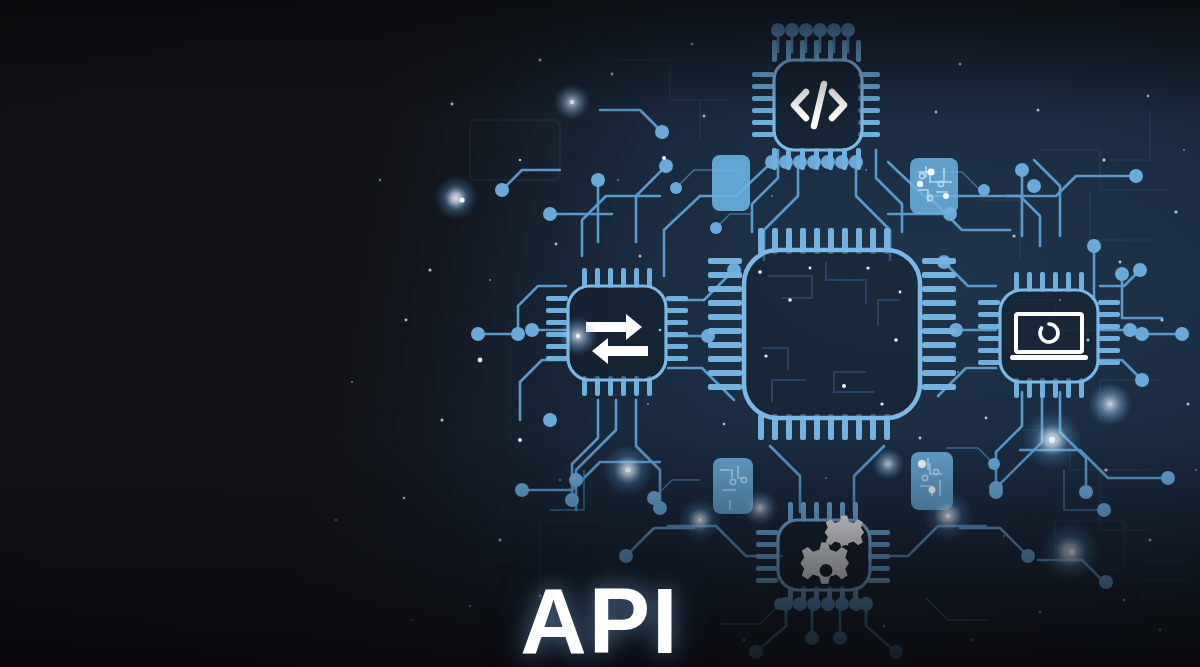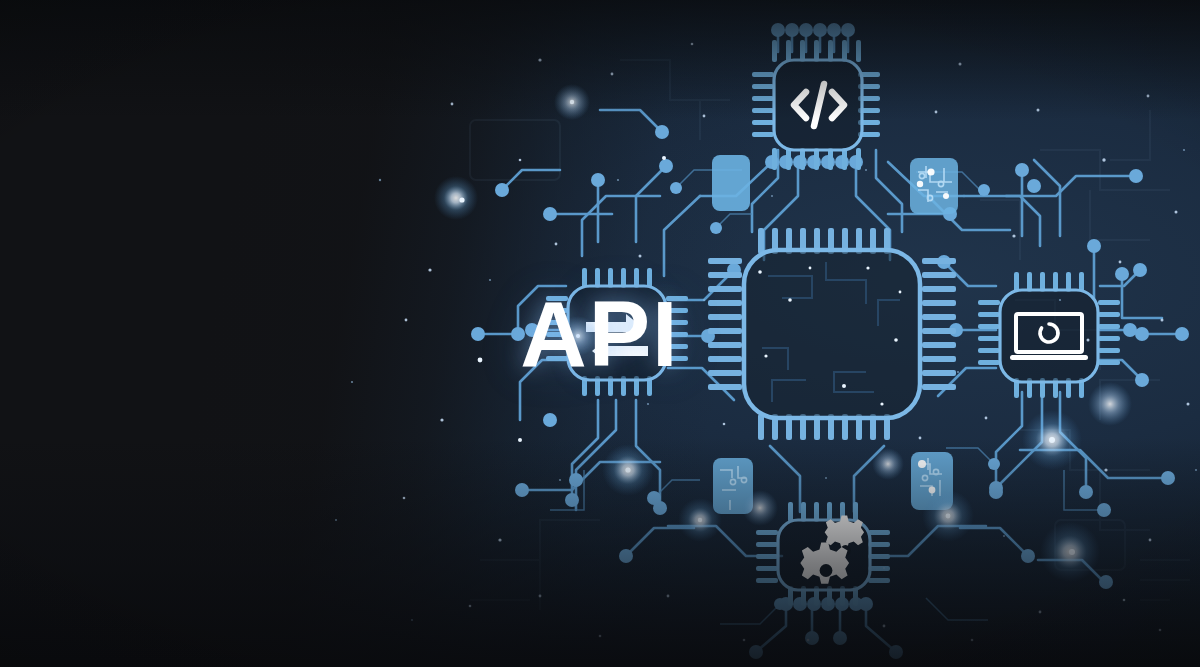--- a/index.html
+++ b/index.html
@@ -599,17 +599,17 @@
           <circle cx="1004" cy="536" r="1.1"></circle>
           <circle cx="884" cy="568" r="1"></circle>
       </g>
     </g>
   </svg>
 
   <div class="bg-topfade"></div>
   <div class="bg-bottomfade"></div>
   <div class="bg-vig"></div>
 
-  <div class="api-label" style="height:667px;">
+  <div class="api-label" style="height:667px;align-items:flex-end;">
     <span class="api-text">API</span>
   </div>
 
 </div>
 
 </body></html>

